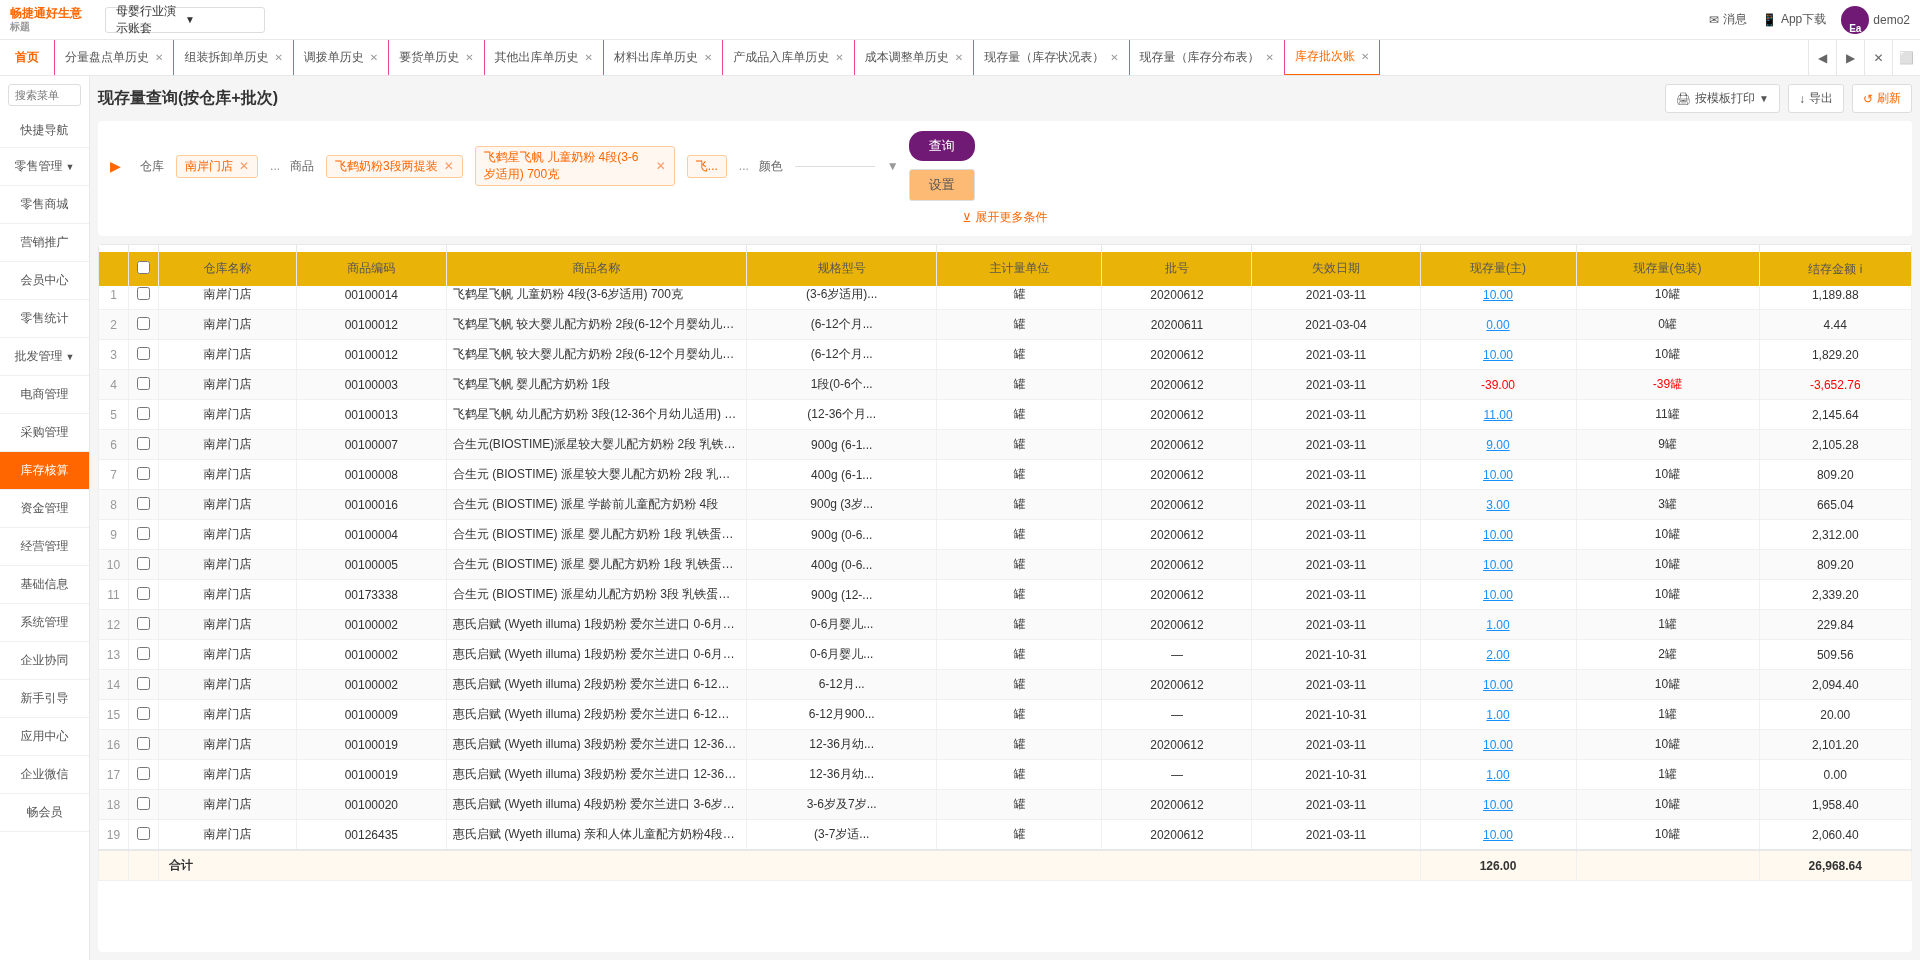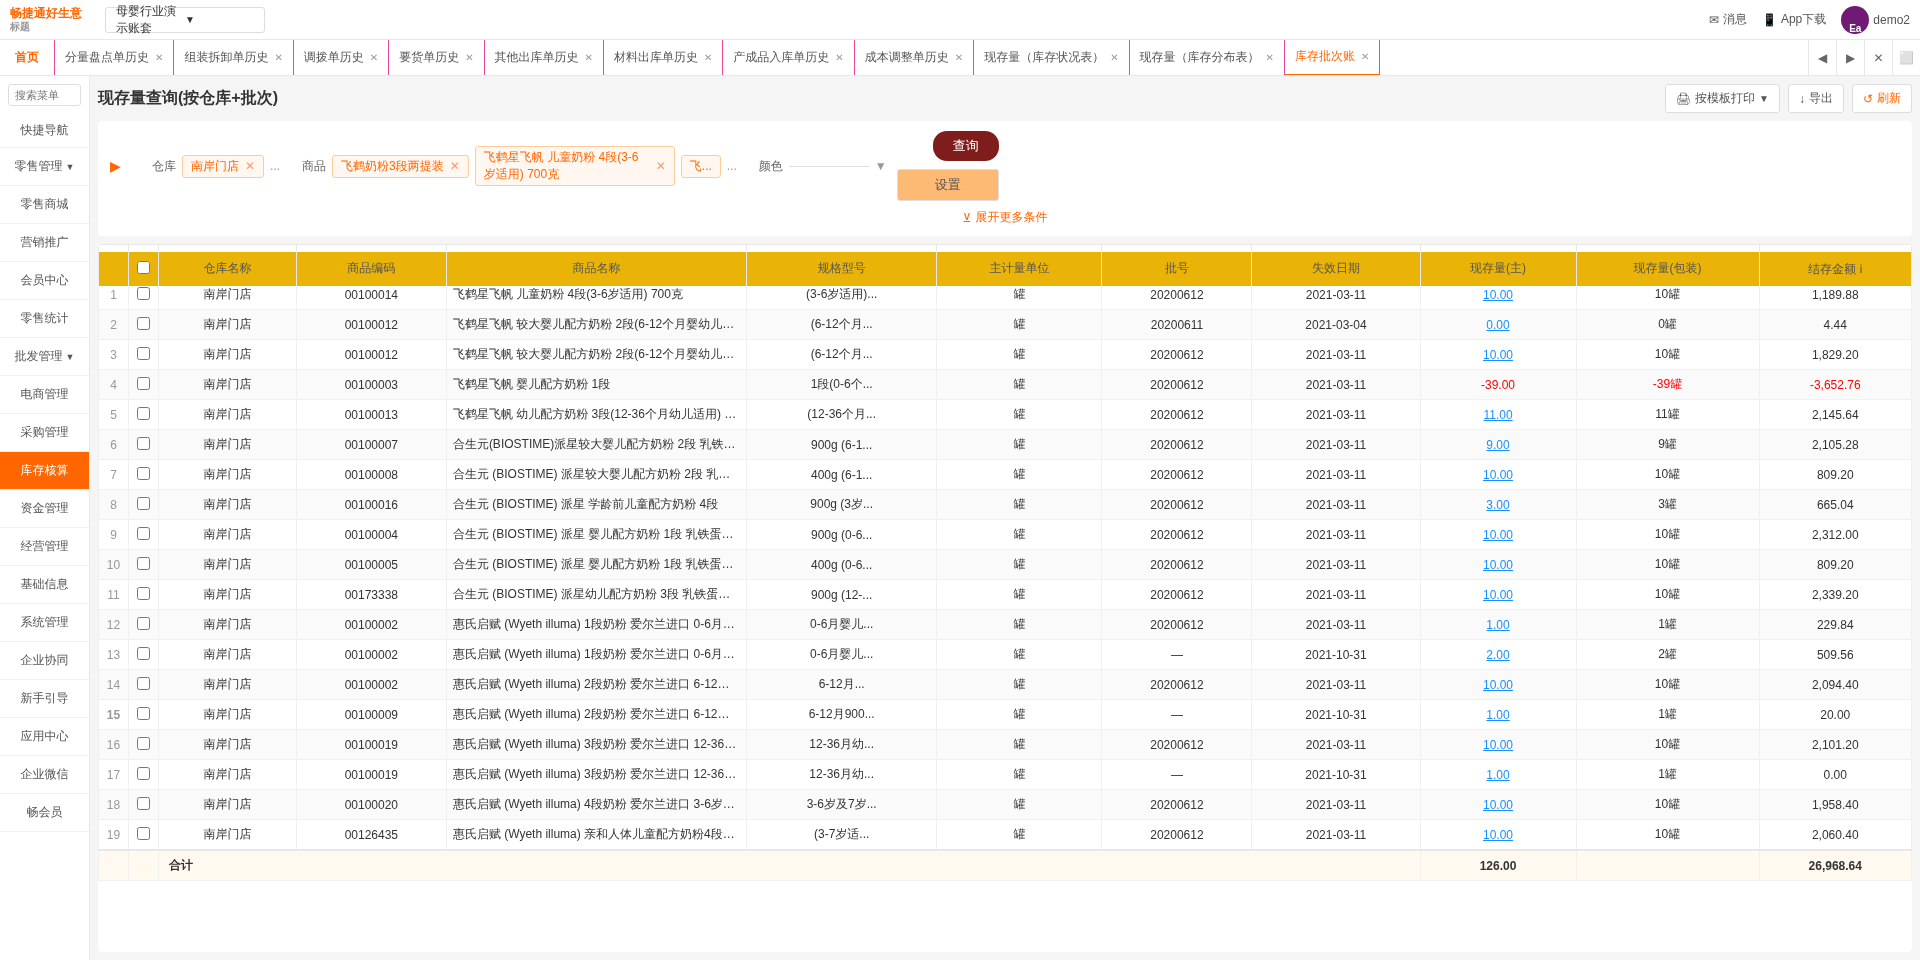--- a/index.html
+++ b/index.html
@@ -46,27 +46,27 @@
     .page-title-bar { display: flex; align-items: center; justify-content: space-between; margin-bottom: 8px; }
     .page-title { font-size: 16px; font-weight: bold; color: #333; }
     .page-actions { display: flex; align-items: center; gap: 8px; }
     .btn-print { display: flex; align-items: center; gap: 4px; border: 1px solid #ddd; border-radius: 3px; padding: 5px 10px; background: #fff; cursor: pointer; color: #555; }
     .btn-export { display: flex; align-items: center; gap: 4px; border: 1px solid #ddd; border-radius: 3px; padding: 5px 10px; background: #fff; cursor: pointer; color: #555; }
     .btn-refresh { display: flex; align-items: center; gap: 4px; border: 1px solid #ddd; border-radius: 3px; padding: 5px 10px; background: #fff; cursor: pointer; color: #ff6600; }
 
     
     .filter-bar { background: #fff; border-radius: 4px; padding: 10px 12px; margin-bottom: 8px; }
     .filter-row { display: flex; align-items: center; gap: 10px; flex-wrap: wrap; }
-    .filter-item { display: flex; align-items: center; gap: 6px; margin-left: 12px; }
+    .filter-item { display: flex; align-items: center; gap: 12px; }
     .filter-label { color: #666; white-space: nowrap; }
     .filter-tag { display: flex; align-items: center; background: #fff7f0; border: 1px solid #ffcc99; border-radius: 3px; padding: 2px 8px; color: #ff6600; }
     .filter-tag .tag-close { margin-left: 6px; cursor: pointer; color: #ff9966; }
     .filter-more-btn { display: flex; align-items: center; gap: 4px; color: #ff6600; cursor: pointer; border: none; background: none; font-size: 12px; margin: 8px auto 0; width: 100%; justify-content: center; }
     .filter-ellipsis { color: #999; cursor: pointer; }
-    .btn-query { background: #7f1d1d; color: #fff; border: none; border-radius: 14px; padding: 6px 20px; cursor: pointer; font-size: 13px; margin-left: 36px; }
+    .btn-query { background: #701a75; color: #fff; border: none; border-radius: 14px; padding: 6px 20px; cursor: pointer; font-size: 13px; }
     .btn-setting { background: #fdba74; color: #555; border: 1px solid #ddd; border-radius: 3px; padding: 6px 16px; cursor: pointer; font-size: 13px; margin-top: 4px; width: 100%; }
     .filter-actions { display: flex; flex-direction: column; align-items: center; gap: 4px; }
     .expand-arrow { color: #ff6600; font-size: 14px; cursor: pointer; width: 20px; }
 
     
     .table-container { background: #fff; border-radius: 4px; flex: 1; overflow: auto; }
     table { width: 100%; border-collapse: collapse; }
     th { background: #eab308; border: 1px solid #e8e8e8; padding: 8px 6px; text-align: center; color: #555; font-weight: normal; white-space: nowrap; position: sticky; top: 7px; z-index: 2; }
     td { border: 1px solid #f0f0f0; padding: 6px 6px; text-align: center; color: #333; white-space: nowrap; }
     tr:nth-child(even) td { background: #fafafa; }
@@ -441,21 +441,21 @@
       <td style="text-align:left; max-width:300px; overflow:hidden; text-overflow:ellipsis;">惠氏启赋 (Wyeth illuma) 2段奶粉 爱尔兰进口 6-12月幼...</td>
       <td>6-12月...</td>
       <td>罐</td>
       <td>20200612</td>
       <td>2021-03-11</td>
       <td class="td-link">10.00</td>
       <td class="">10罐</td>
       <td class="">2,094.40</td>
     </tr>
             <tr>
-      <td style="color:#999; text-align:center;font-weight:bold;">15</td>
+      <td style="color:#999; text-align:center;">15</td>
       <td style="text-align:center;"><input type="checkbox" style=""></td>
       <td>南岸门店</td>
       <td>00100009</td>
       <td style="text-align:left; max-width:300px; overflow:hidden; text-overflow:ellipsis;">惠氏启赋 (Wyeth illuma) 2段奶粉 爱尔兰进口 6-12月幼...</td>
       <td>6-12月900...</td>
       <td>罐</td>
       <td>—</td>
       <td>2021-10-31</td>
       <td class="td-link">1.00</td>
       <td class="">1罐</td>

